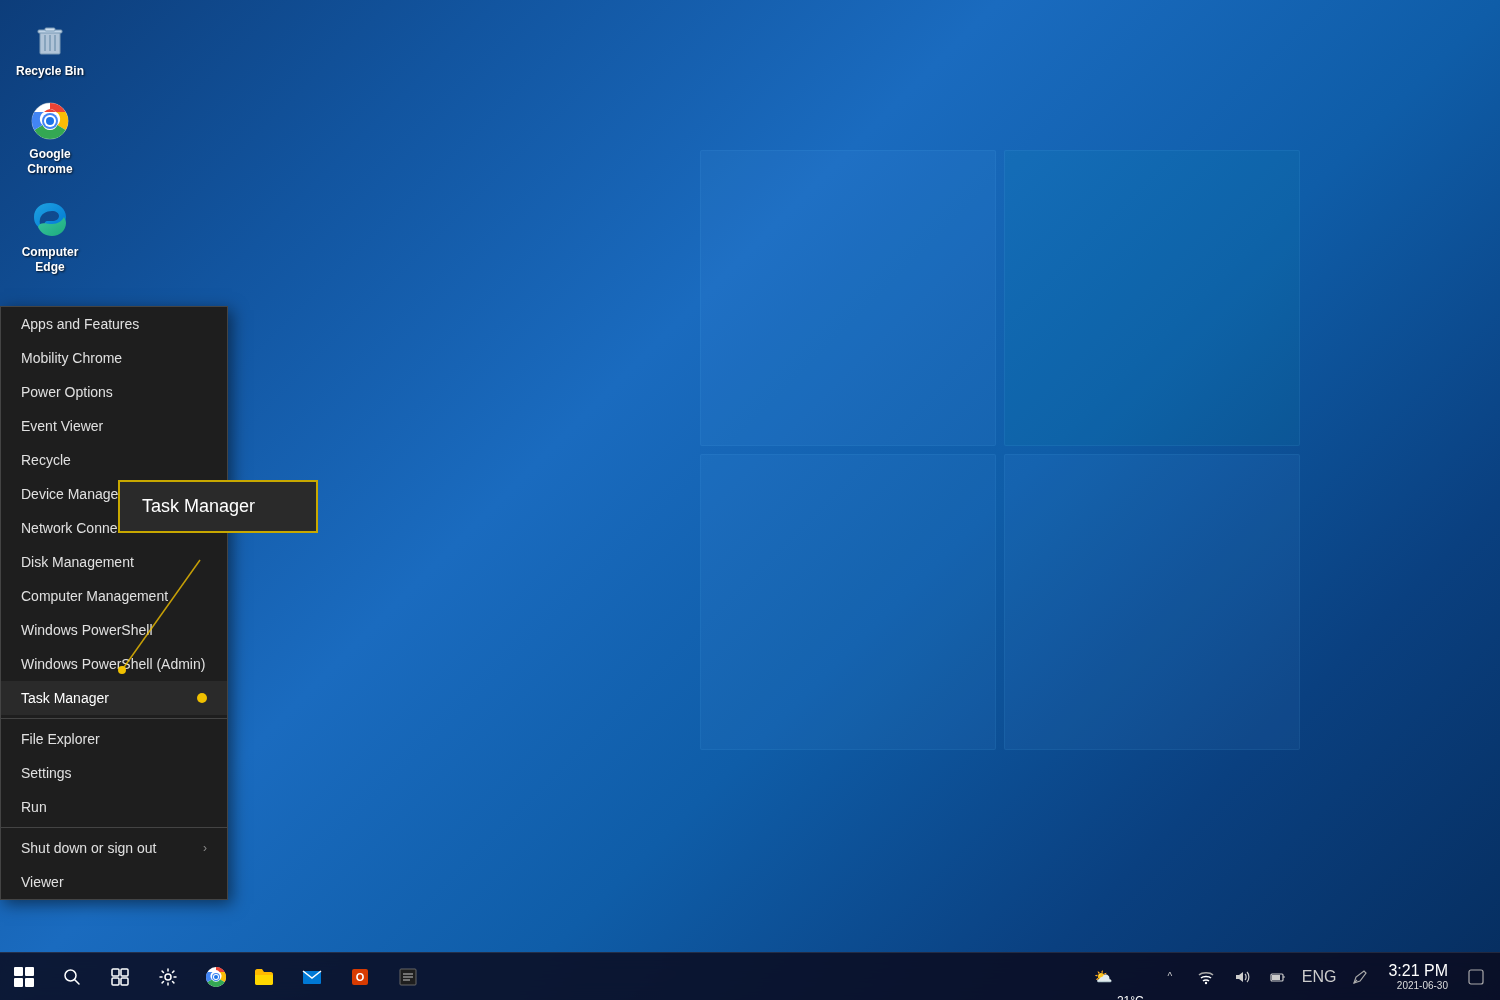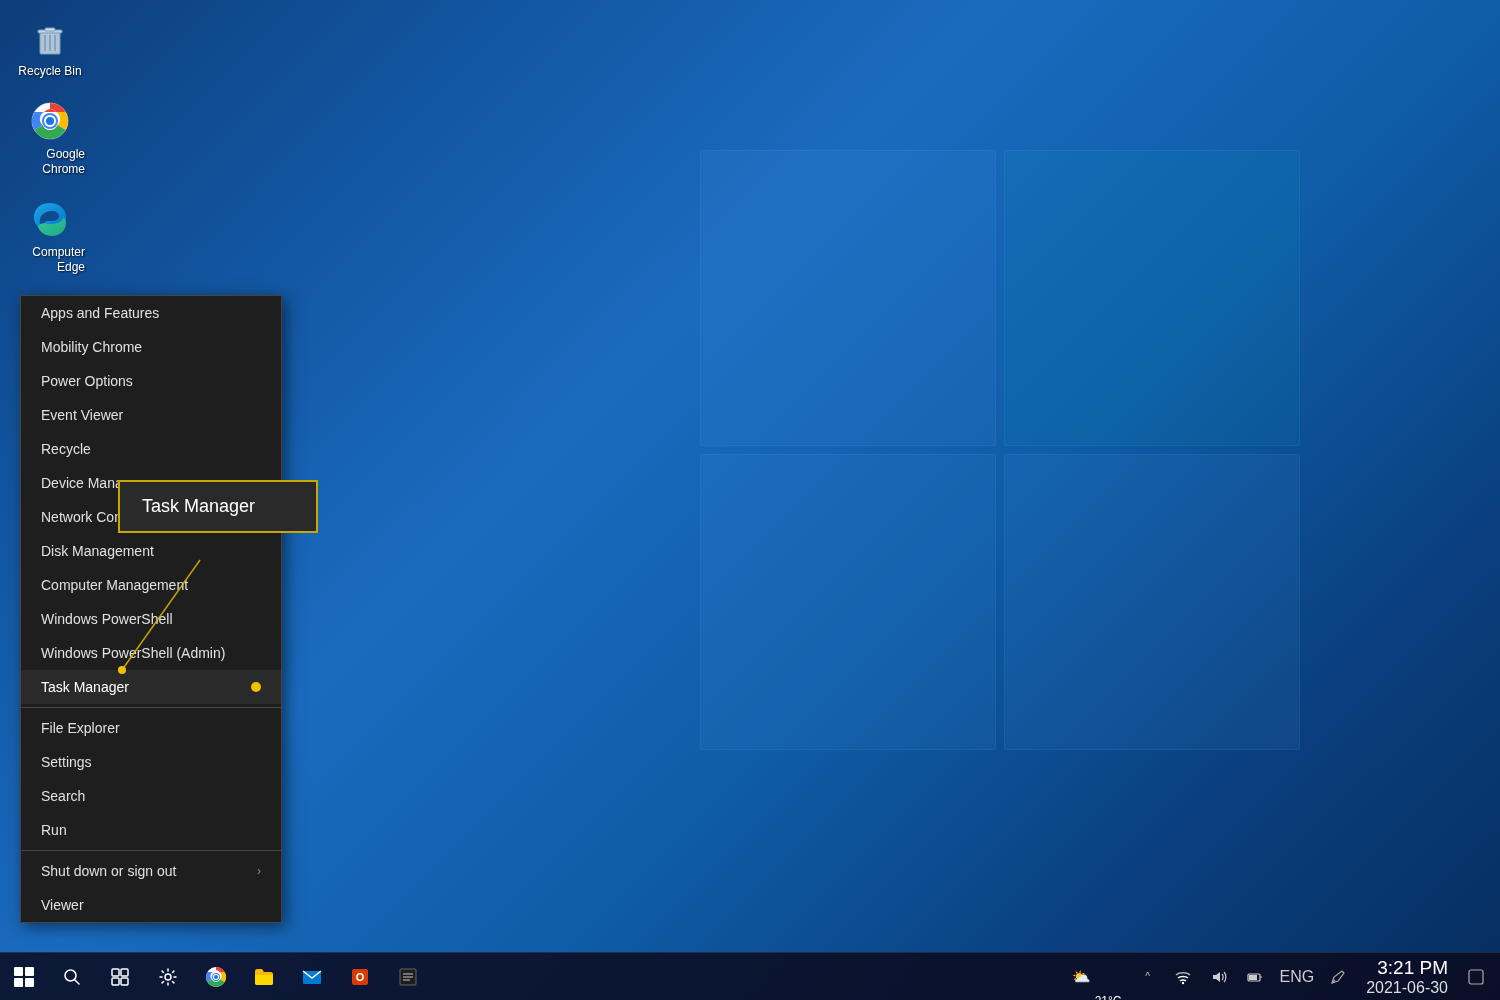--- a/index.html
+++ b/index.html
@@ -85,38 +85,38 @@
       height: 45px;
       margin-bottom: 4px;
       display: flex;
       align-items: center;
       justify-content: center;
     }
 
     .icon-label {
       color: white;
       font-size: 12px;
-      text-align: right;
+      text-align: center;
       text-shadow: 1px 1px 2px rgba(0,0,0,0.8);
       line-height: 1.2;
+      font-weight: bold;
     }
 
     
     #context-menu {
       position: absolute;
       left: 0;
-      top: 295px;
-      width: 262px;
+      top: 306px;
+      width: 228px;
       background: #1e1e1e;
       color: #ffffff;
       font-size: 14px;
       z-index: 100;
       border: 1px solid #444;
       box-shadow: 4px 4px 15px rgba(0,0,0,0.5);
-      margin-left: 20px;
     }
 
     .menu-item {
       padding: 9px 20px;
       cursor: pointer;
       white-space: nowrap;
       display: flex;
       align-items: center;
       justify-content: space-between;
       color: #e0e0e0;
@@ -241,27 +241,27 @@
     .taskbar-time {
       display: flex;
       flex-direction: column;
       align-items: flex-end;
       padding: 0 8px;
       cursor: pointer;
       min-width: 70px;
     }
 
     .time-text {
-      font-size: 19px;
+      font-size: 16px;
       color: white;
       text-align: right;
     }
 
     .date-text {
-      font-size: 16px;
+      font-size: 10px;
       color: #ddd;
     }
 
     .taskbar-notification {
       width: 32px;
       height: 40px;
       display: flex;
       align-items: center;
       justify-content: center;
       cursor: pointer;
@@ -421,23 +421,20 @@
     <div class="menu-divider"></div>
 
     <div class="menu-item">
       <span>File Explorer</span>
     </div>
 
     <div class="menu-item">
       <span>Settings</span>
     </div>
 
-    <div class="menu-item">
-      <span>Search</span>
-    </div>
 
     <div class="menu-item">
       <span>Run</span>
     </div>
 
     <div class="menu-divider"></div>
 
     <div class="menu-item">
       <span>Shut down or sign out</span>
       <span class="menu-arrow">›</span>

